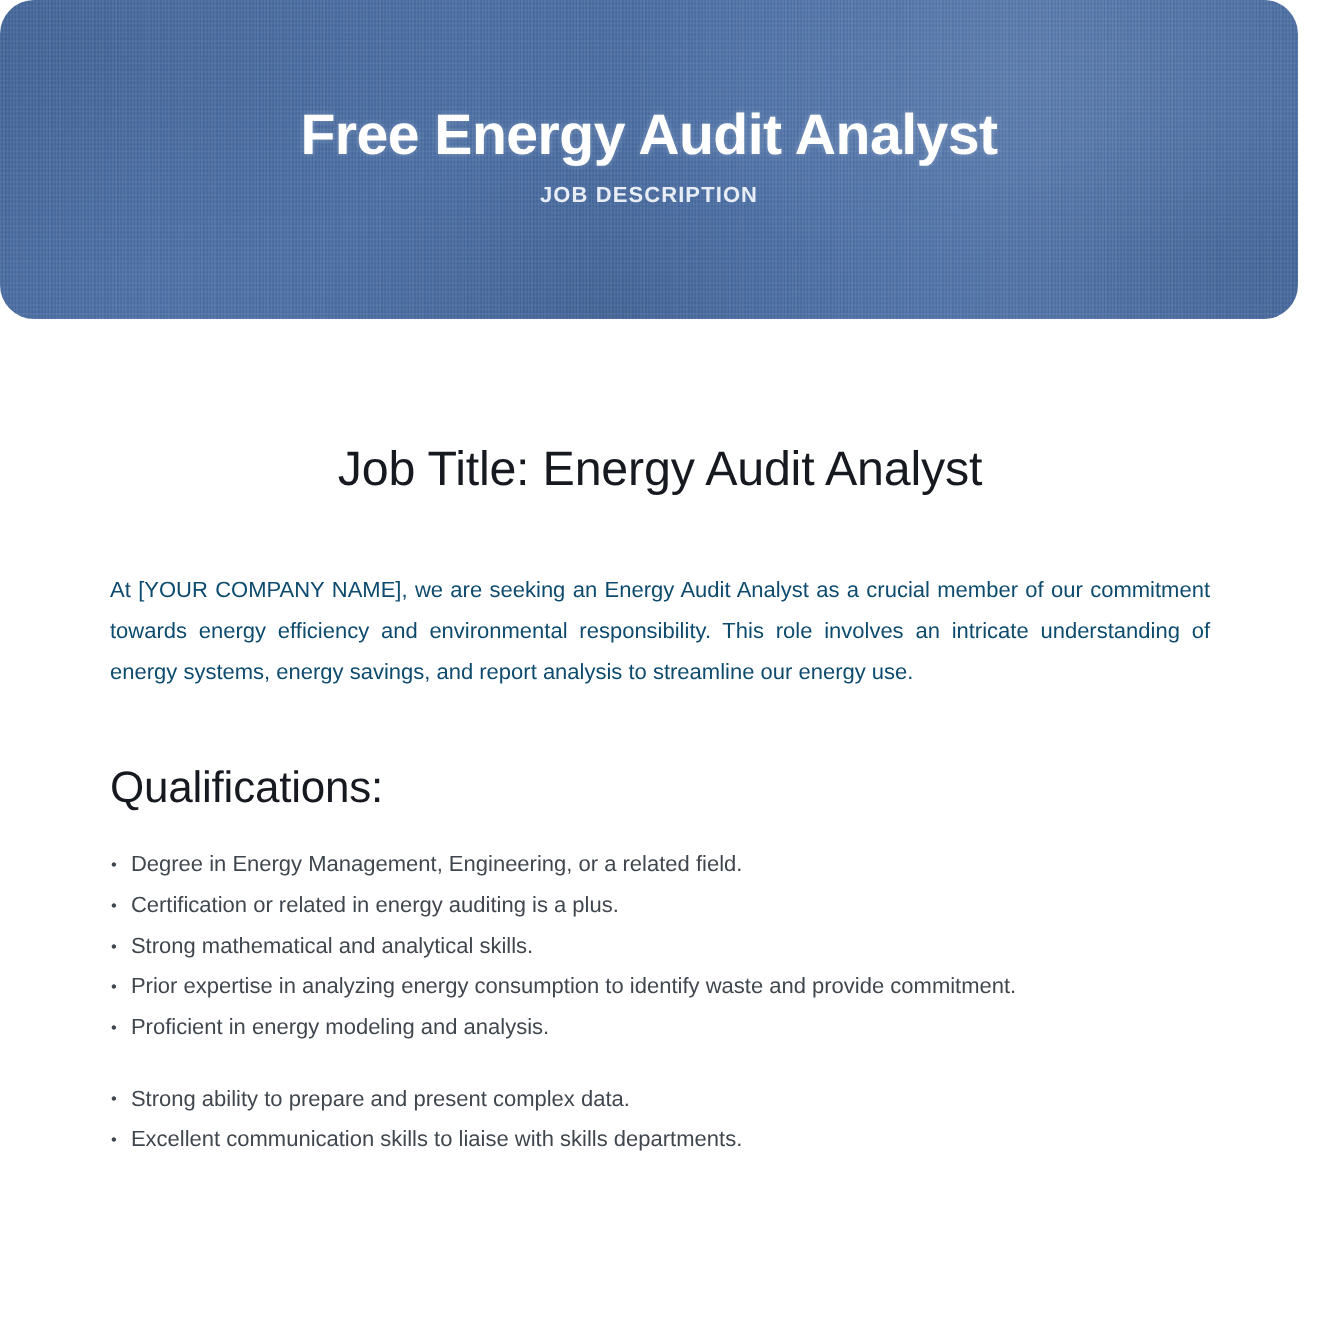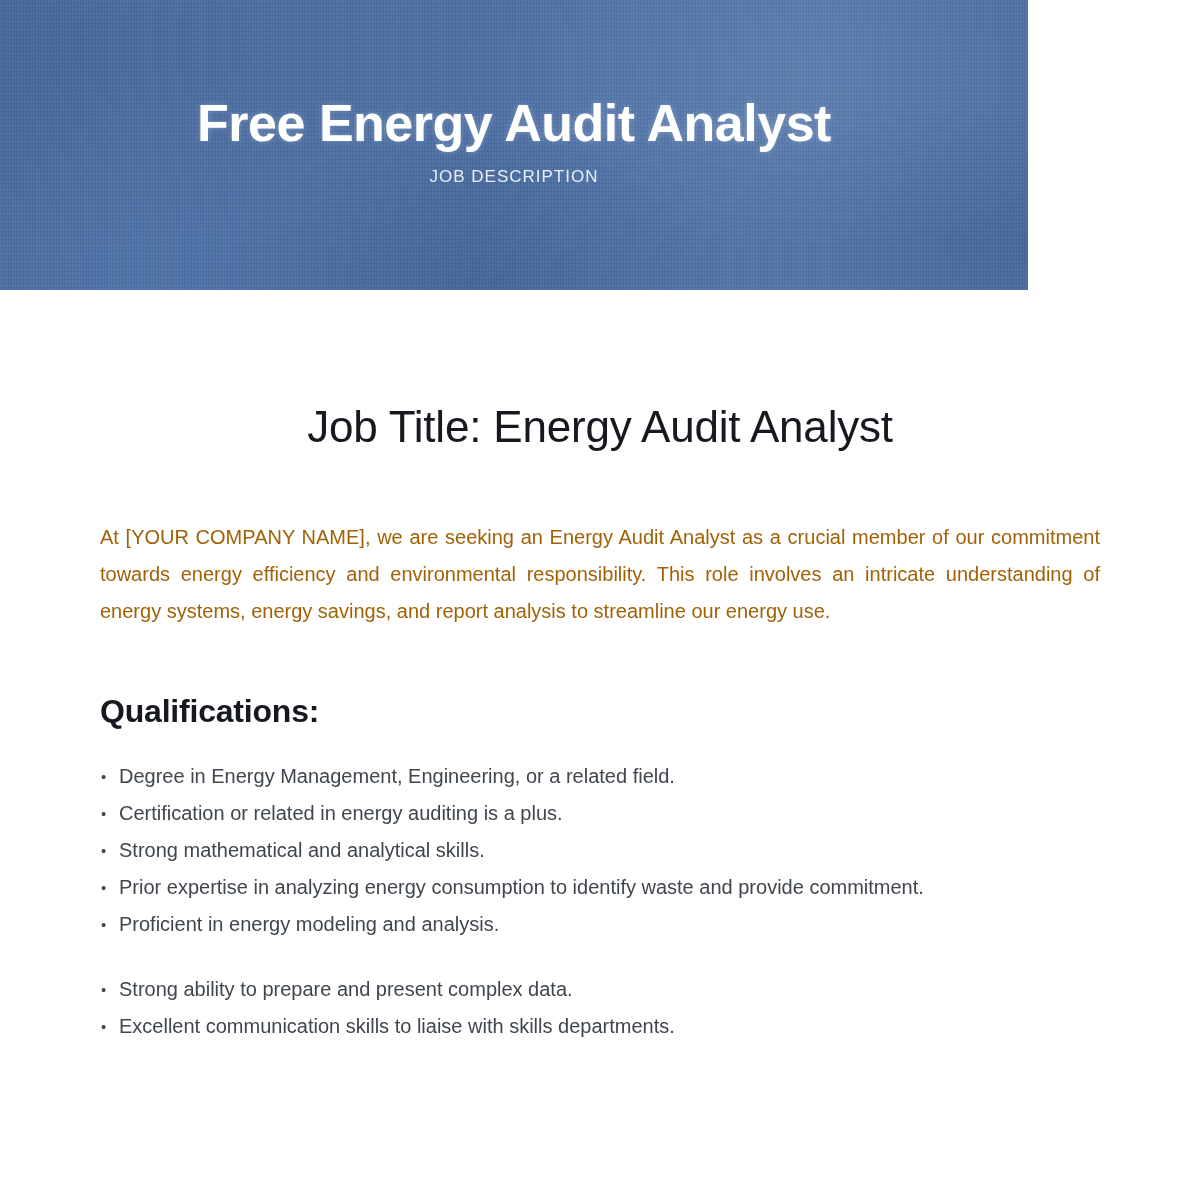--- a/index.html
+++ b/index.html
@@ -7,62 +7,63 @@
     padding: 0;
     width: 1200px;
     height: 1200px;
     overflow: hidden;
     background: #ffffff;
     font-family: "Liberation Sans", "DejaVu Sans", sans-serif;
   }
 
   
   .banner {
-    width: 1028px;
+    width: 1180px;
     height: 290px;
     position: relative;
     background-color: #4c70a6;
     background-image:
       
       repeating-linear-gradient(90deg,
         rgba(255,255,255,0.055) 0px, rgba(255,255,255,0.055) 1px,
         rgba(20,40,80,0.05) 2px, rgba(255,255,255,0.0) 3px),
       
       repeating-linear-gradient(0deg,
         rgba(255,255,255,0.04) 0px, rgba(255,255,255,0.04) 1px,
         rgba(15,35,70,0.04) 2px, rgba(255,255,255,0.0) 4px),
       
       radial-gradient(ellipse 520px 320px at 8% 15%, rgba(10,25,55,0.10), rgba(10,25,55,0) 65%),
       radial-gradient(ellipse 420px 260px at 47% 100%, rgba(10,25,55,0.10), rgba(10,25,55,0) 65%),
       radial-gradient(ellipse 600px 300px at 78% 25%, rgba(255,255,255,0.06), rgba(255,255,255,0) 60%),
       radial-gradient(ellipse 420px 220px at 95% 85%, rgba(10,25,55,0.08), rgba(10,25,55,0) 65%),
       linear-gradient(90deg, rgba(12,30,62,0.06) 0%, rgba(12,30,62,0) 12%,
         rgba(12,30,62,0.05) 47%, rgba(12,30,62,0) 58%,
         rgba(255,255,255,0.03) 80%, rgba(12,30,62,0.05) 100%);
+    border-radius: 31px;
   }
   .banner-inner {
     position: absolute;
     left: 0;
     top: 96px;
     width: 100%;
     text-align: center;
   }
   .banner-title {
     margin: 0;
     font-size: 52px;
     line-height: 1.05;
     font-weight: 700;
     letter-spacing: -0.5px;
     color: #ffffff;
     text-shadow: 0 0 6px rgba(255,255,255,0.25);
   }
   .banner-subtitle {
     margin: 16px 0 0 0;
-    font-size: 17px;
-    font-weight: 400;
+    font-size: 20px;
+    font-weight: 700;
     letter-spacing: 1px;
     color: #e9eef6;
   }
 
   
   .content {
     width: 1000px;
     margin: 0 auto;
   }
   .job-title {
@@ -71,28 +72,28 @@
     line-height: 1.15;
     font-weight: 400;
     color: #16191f;
     text-align: center;
     letter-spacing: -0.2px;
   }
   .intro {
     margin: 66px 0 0 0;
     font-size: 20px;
     line-height: 37px;
-    color: #a16207;
+    color: #0c4a6e;
     text-align: justify;
   }
   .section-heading {
     margin: 62px 0 0 0;
-    font-size: 32px;
+    font-size: 40px;
     line-height: 1.2;
-    font-weight: 700;
+    font-weight: 400;
     color: #16191f;
     letter-spacing: -0.2px;
   }
   ul.bullets {
     margin: 28px 0 0 0;
     padding: 0;
     list-style: none;
     font-size: 20px;
     line-height: 37px;
     color: #40464e;

